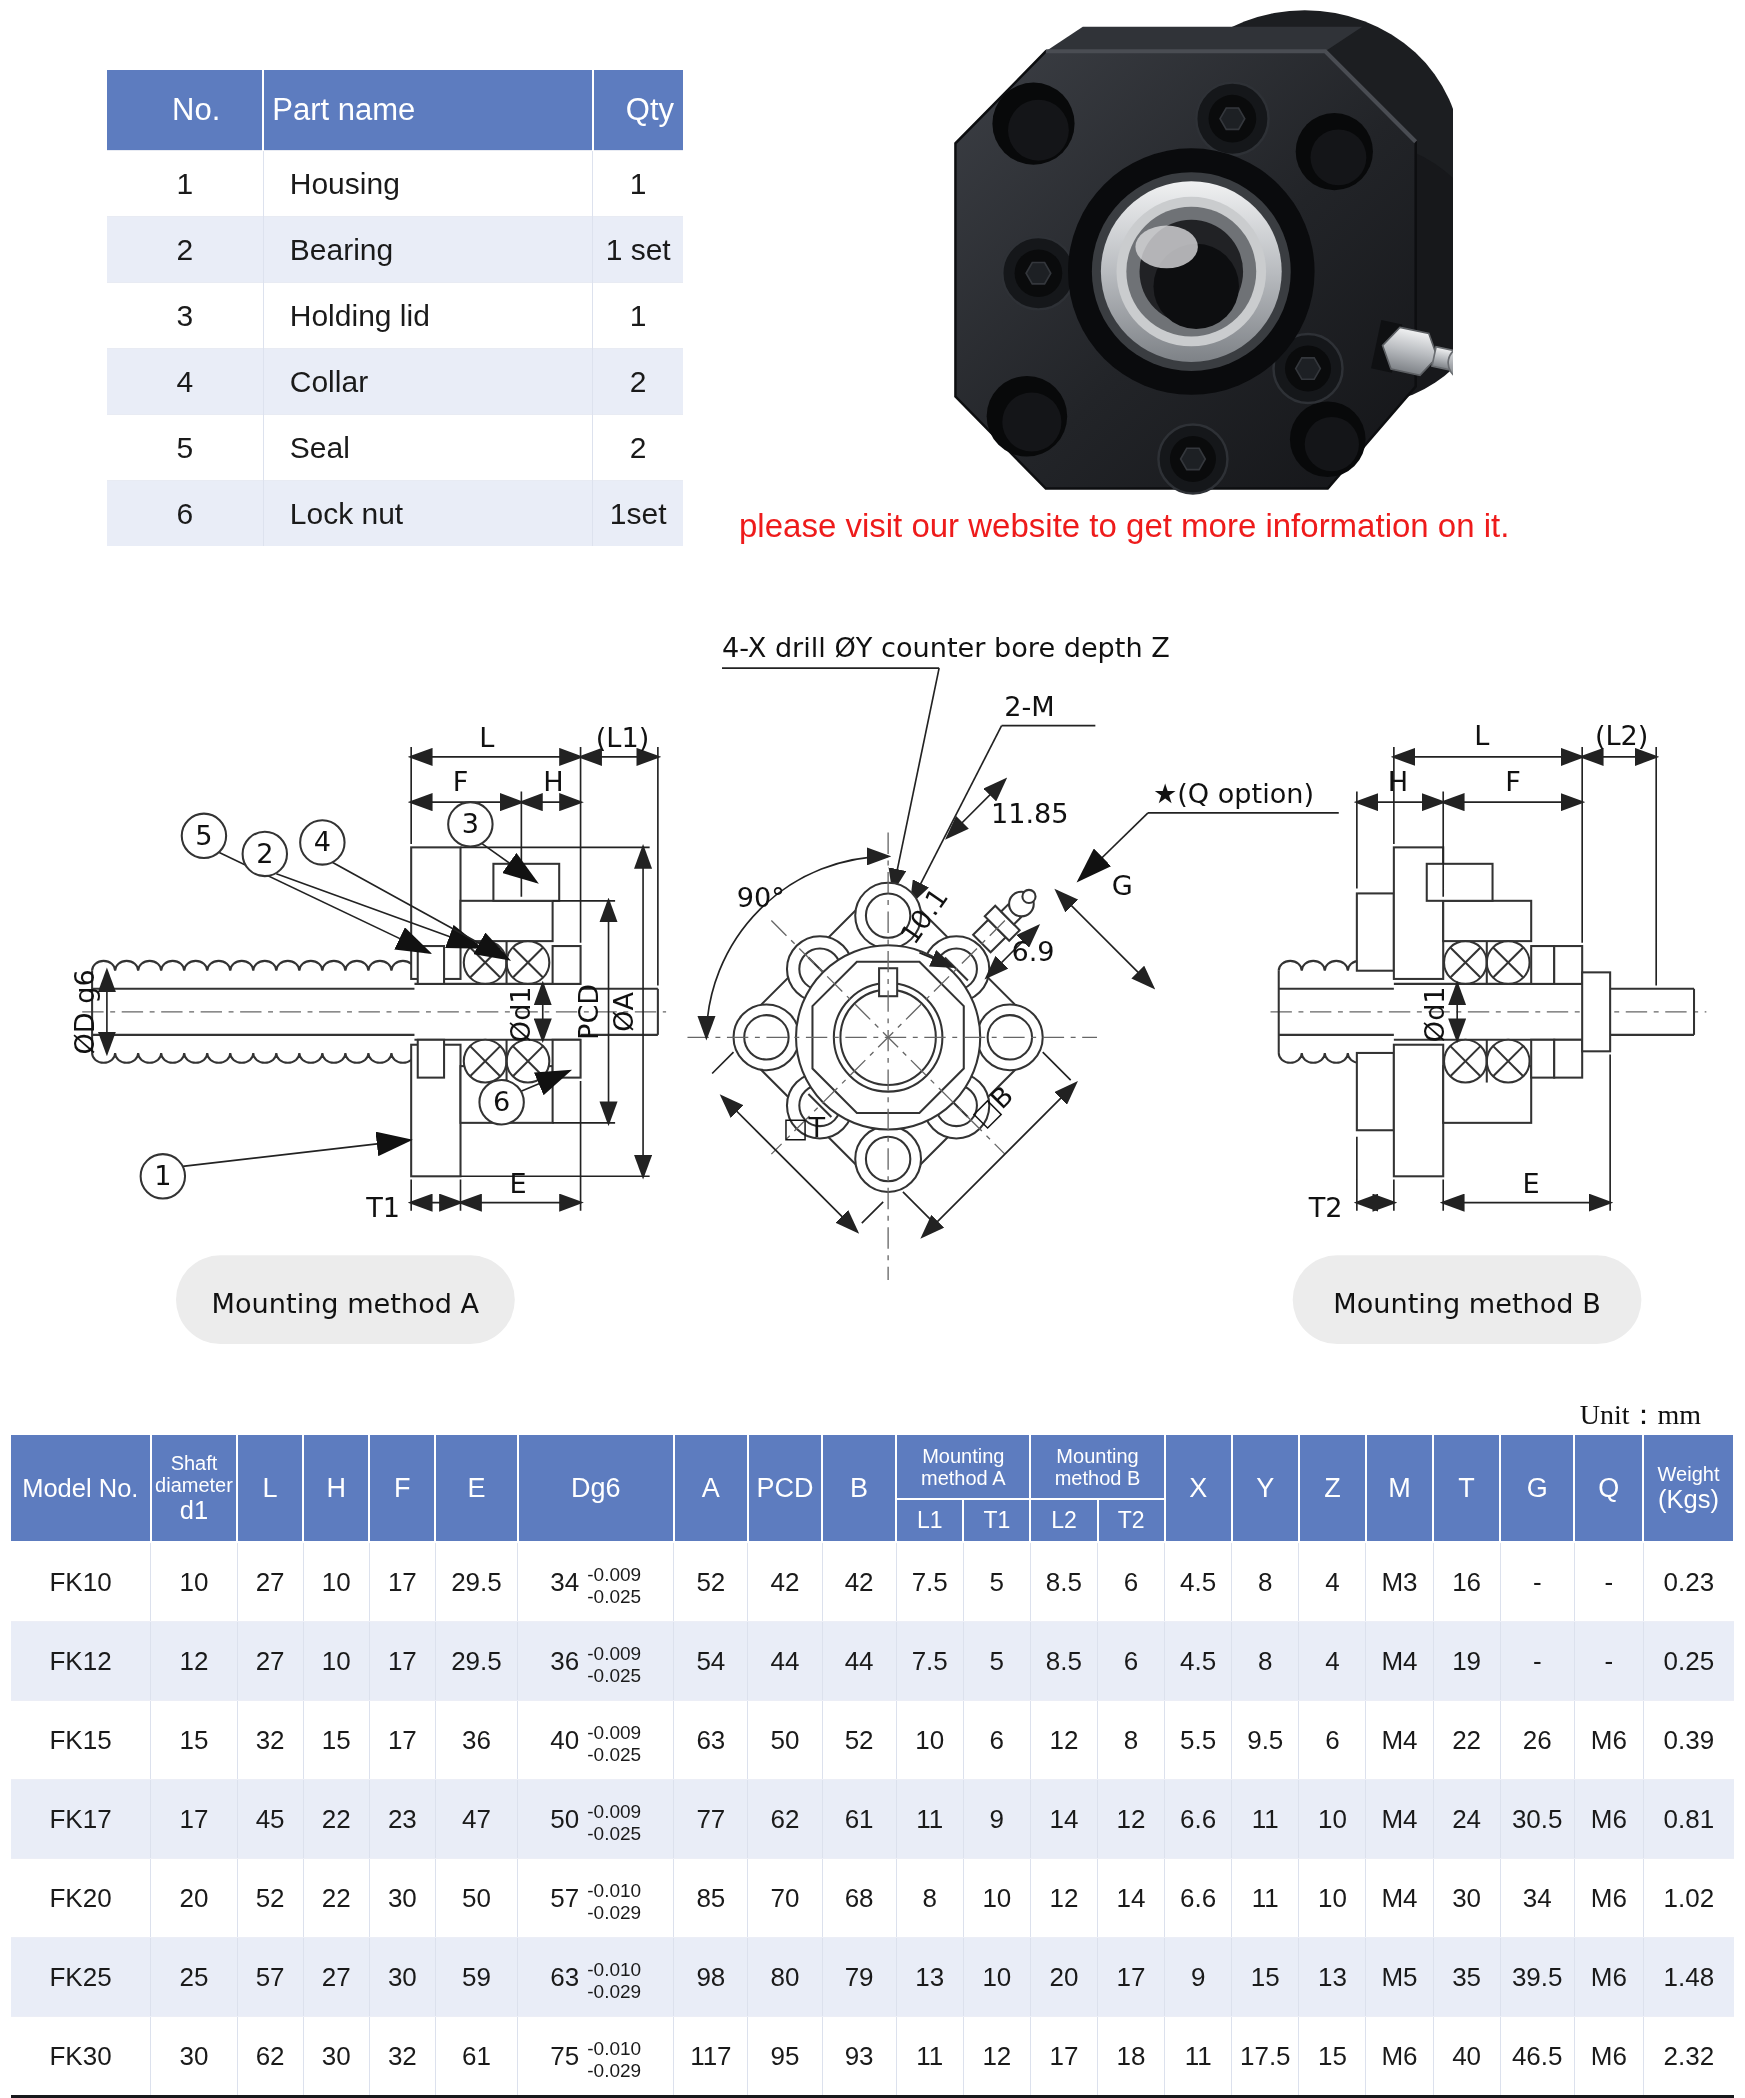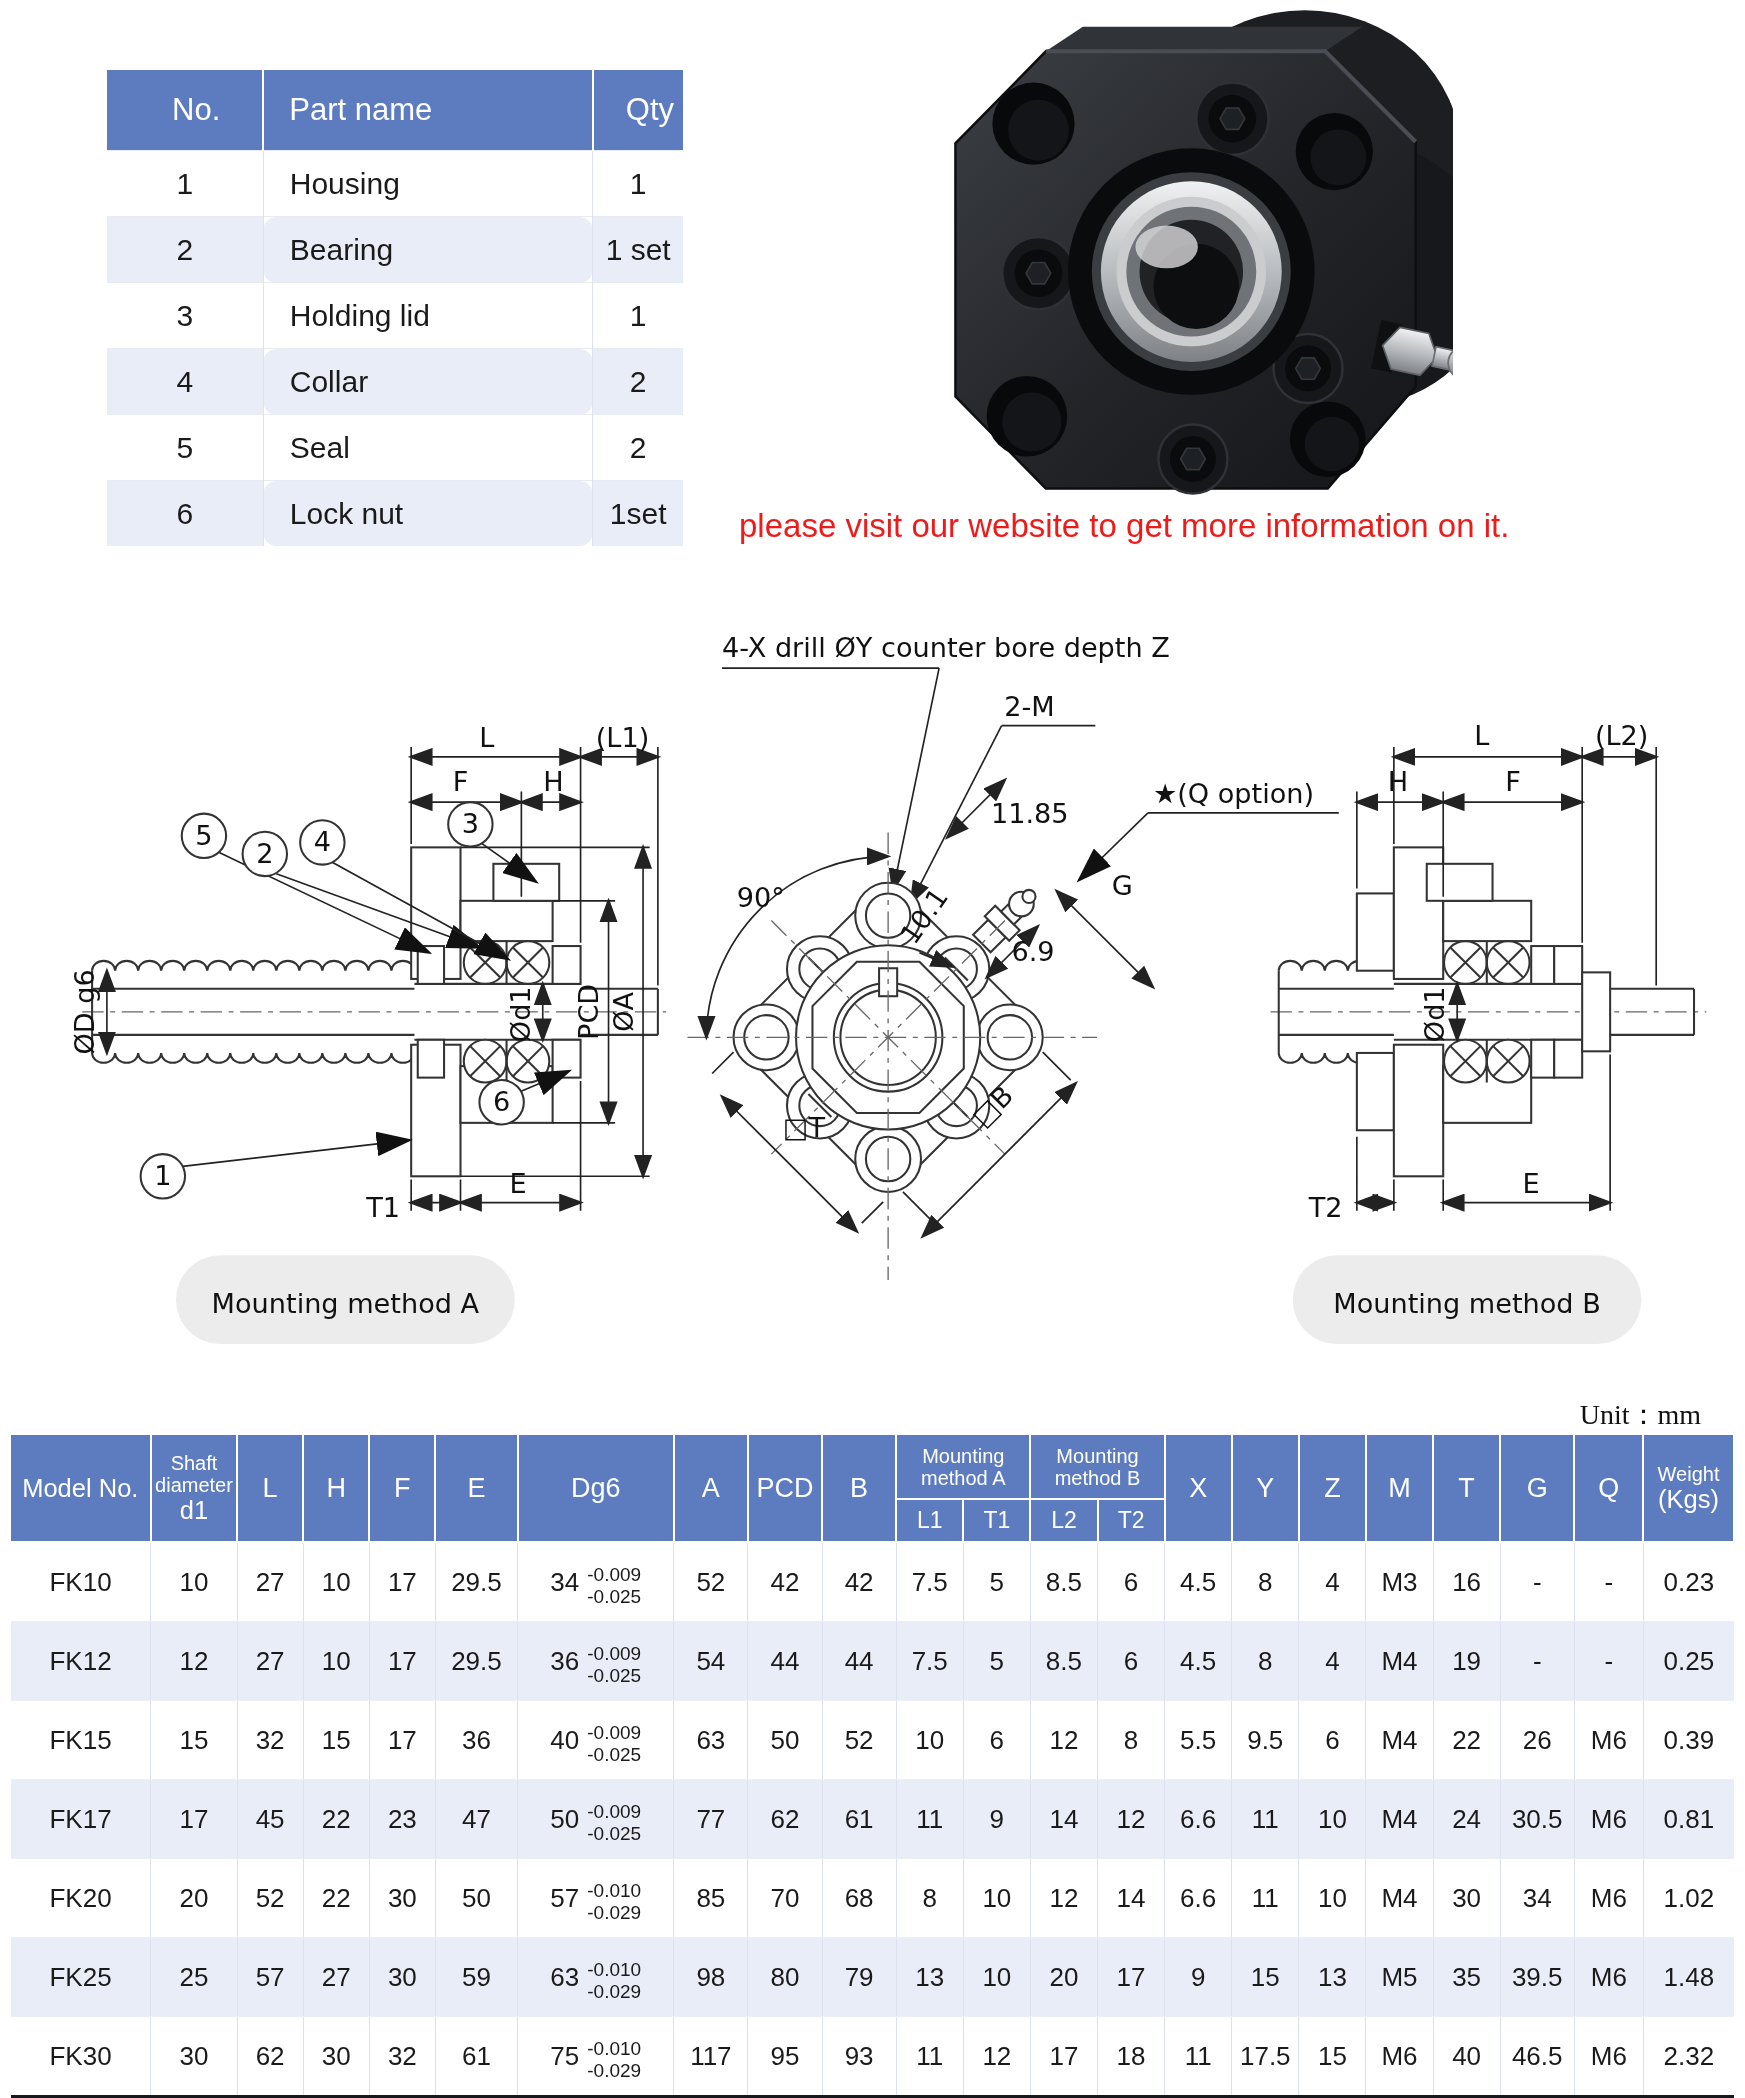--- a/index.html
+++ b/index.html
@@ -11,25 +11,25 @@
   }
   html,body{margin:0;padding:0;background:#fff;}
   .page{position:relative;width:1745px;height:2098px;background:#fff;overflow:hidden;
         font-family:"Liberation Sans",sans-serif;color:var(--ink);}
 
   
   table.parts{position:absolute;left:107px;top:70px;width:576px;border-collapse:collapse;table-layout:fixed;}
   table.parts th{background:var(--blue);color:#fff;font-weight:400;font-size:31px;height:78px;
                  border-right:2.5px solid #fff;padding-left:24px;}
   table.parts th:last-child{border-right:none;}
-  table.parts th.h-name{text-align:left;padding-left:25px;}
+  table.parts th.h-name{text-align:left;padding-left:8px;}
   table.parts td{font-size:30px;height:63px;text-align:center;background:#fff;
                  border-right:1.6px solid var(--line);border-top:1.6px solid #e8ebf3;}
   table.parts td:last-child{border-right:none;}
-  table.parts td.name{text-align:left;padding-left:26px;border-radius:14px;}
+  table.parts td.name{text-align:left;padding-left:26px;}
   table.parts tr.alt td{background:var(--alt);}
 
   
   .notice{position:absolute;left:739px;top:503px;color:var(--red);font-size:33px;line-height:45px;white-space:nowrap;}
 
   
   .photo{position:absolute;left:877px;top:1.6px;}
 
   
   .drawing{position:absolute;left:0;top:617px;}

